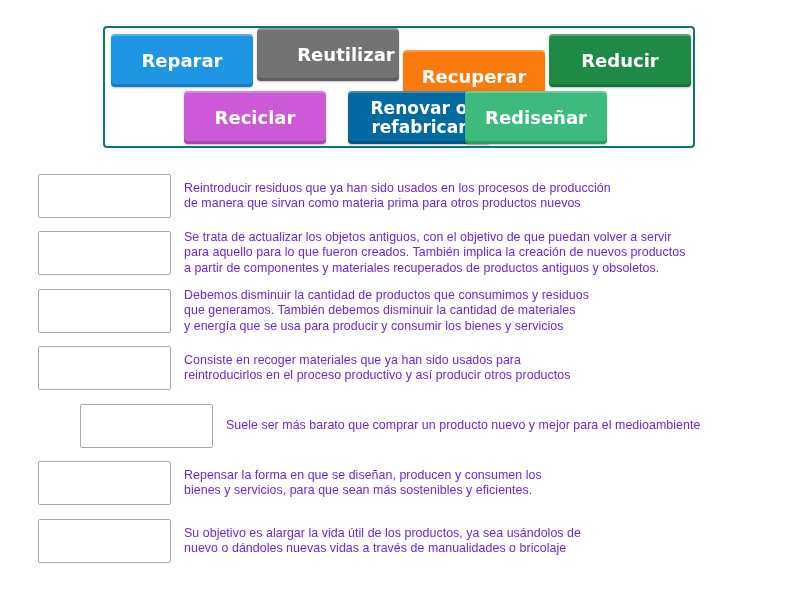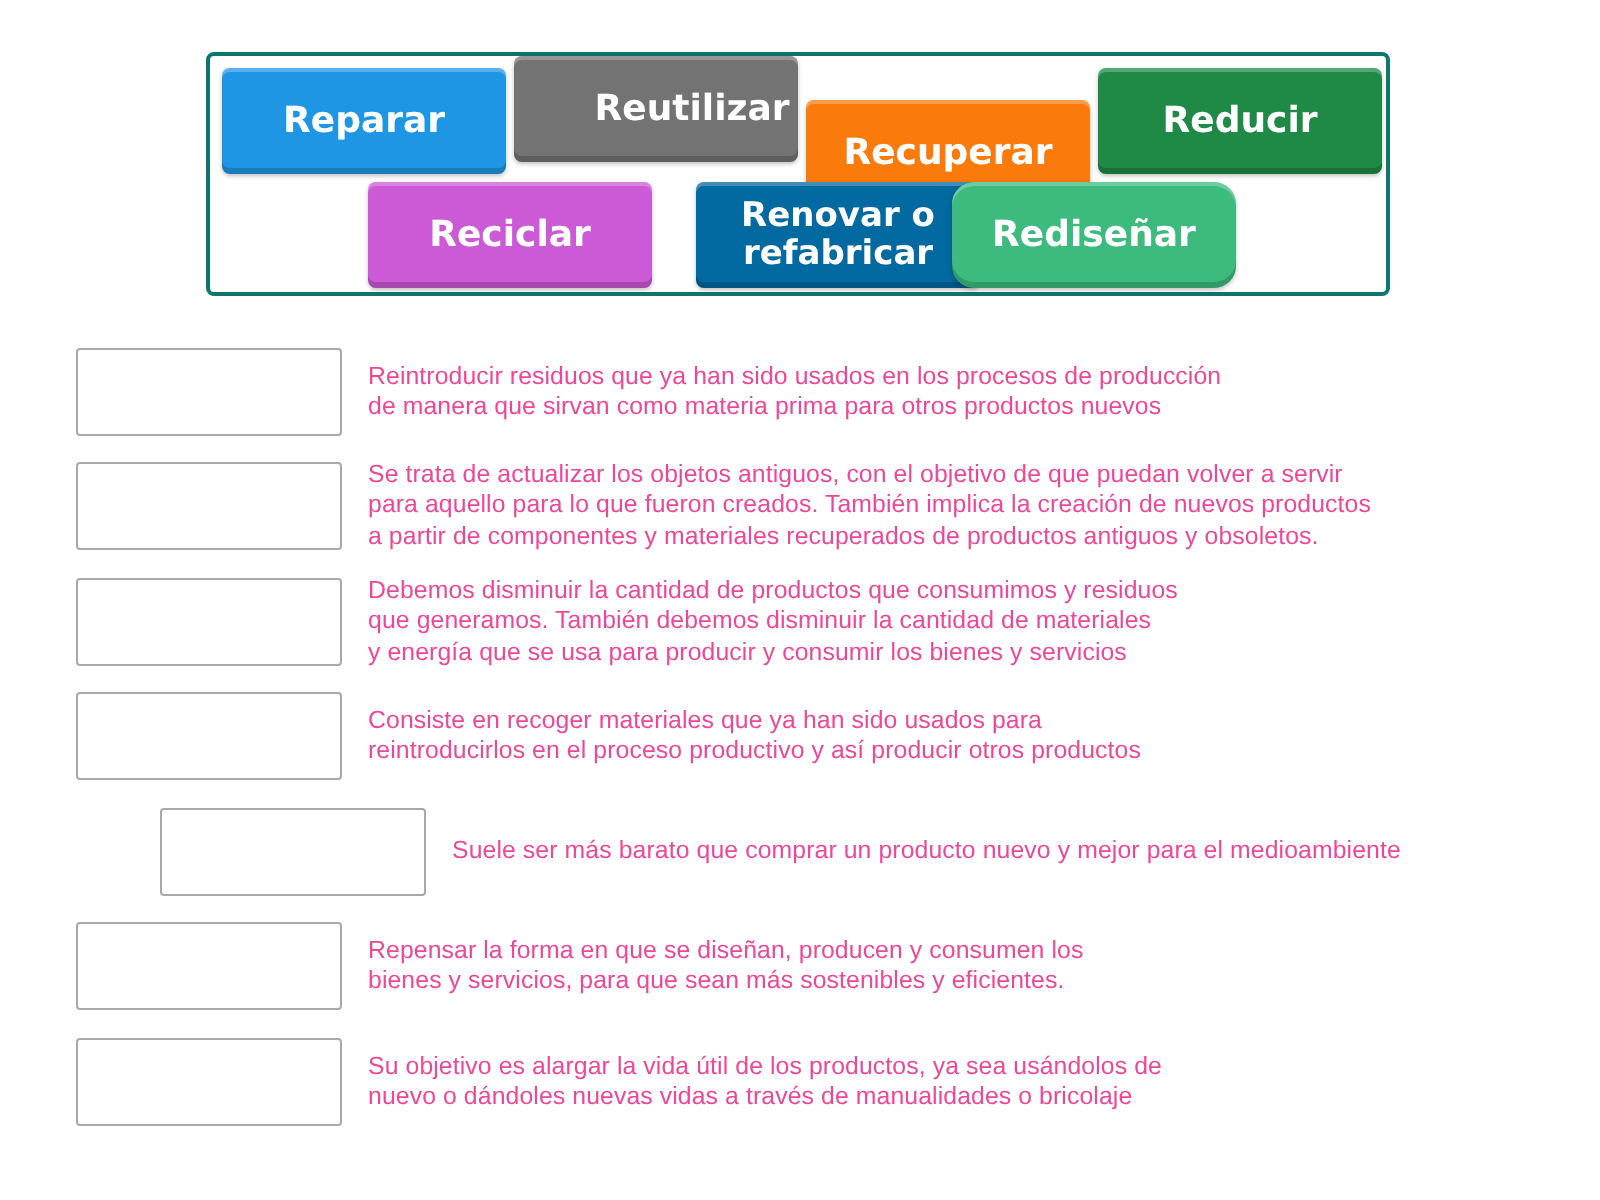--- a/index.html
+++ b/index.html
@@ -20,35 +20,35 @@
     }
     .tile.two-line { font-size: 17px; line-height: 19px; }
     .row { position: absolute; left: 38px; width: 740px; height: 44px; }
     .drop {
       position: absolute; left: 0; top: 0; width: 133px; height: 44px;
       border: 1px solid #a9a9a9; border-radius: 2px; box-sizing: border-box; background: #fff;
     }
     .desc {
       position: absolute; left: 146px; top: 0; height: 44px; width: 600px;
       display: flex; align-items: center;
-      font-size: 12.4px; line-height: 15.5px; color: #ec4899; white-space: pre-line;
+      font-size: 12.4px; line-height: 15.5px; color: #6d28d9; white-space: pre-line;
       font-family: "Liberation Sans", sans-serif; letter-spacing: 0.05px;
     }
   </style>
 </head>
 <body>
 
 <div class="bank">
   <div class="tile" style="left: 6px; top: 6px; background: rgb(30, 150, 228);">Reparar</div>
   <div class="tile" style="left: 152px; top: 0; background: #737373; padding-left: 36px;">Reutilizar</div>
   <div class="tile" style="left: 298px; top: 6px; background: rgb(251, 122, 12); margin-top: 16px;">Recuperar</div>
   <div class="tile" style="left: 444px; top: 6px; background: rgb(30, 138, 69);">Reducir</div>
   <div class="tile" style="left: 79px; top: 63px; background: rgb(204, 90, 214);">Reciclar</div>
   <div class="tile two-line" style="left: 225px; top: 63px; padding: 0px 7px; background: #0369a1; margin-left: 18px;">Renovar o refabricar</div>
-  <div class="tile" style="left: 371px; top: 63px; background: rgb(61, 187, 127); border-radius: 11px;">Rediseñar</div>
+  <div class="tile" style="left: 360px; top: 63px; background: rgb(61, 187, 127);">Rediseñar</div>
 </div>
 
 <div class="row" style="top:174px;">
   <div class="drop"></div>
   <div class="desc">Reintroducir residuos que ya han sido usados en los procesos de producción
 de manera que sirvan como materia prima para otros productos nuevos</div>
 </div>
 <div class="row" style="top:231px;">
   <div class="drop"></div>
   <div class="desc">Se trata de actualizar los objetos antiguos, con el objetivo de que puedan volver a servir

